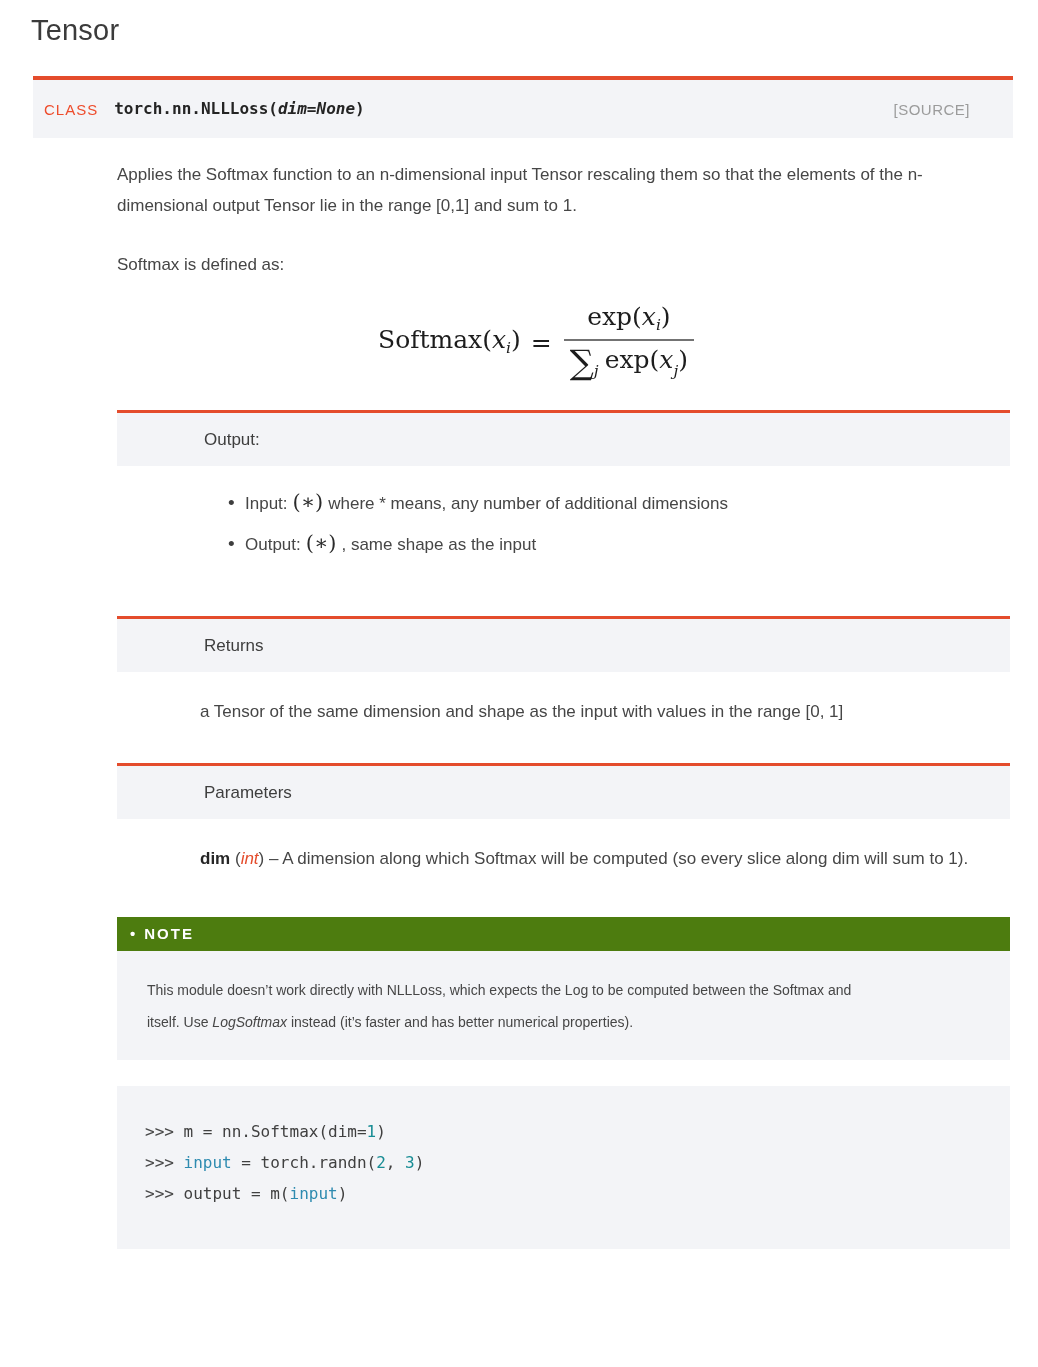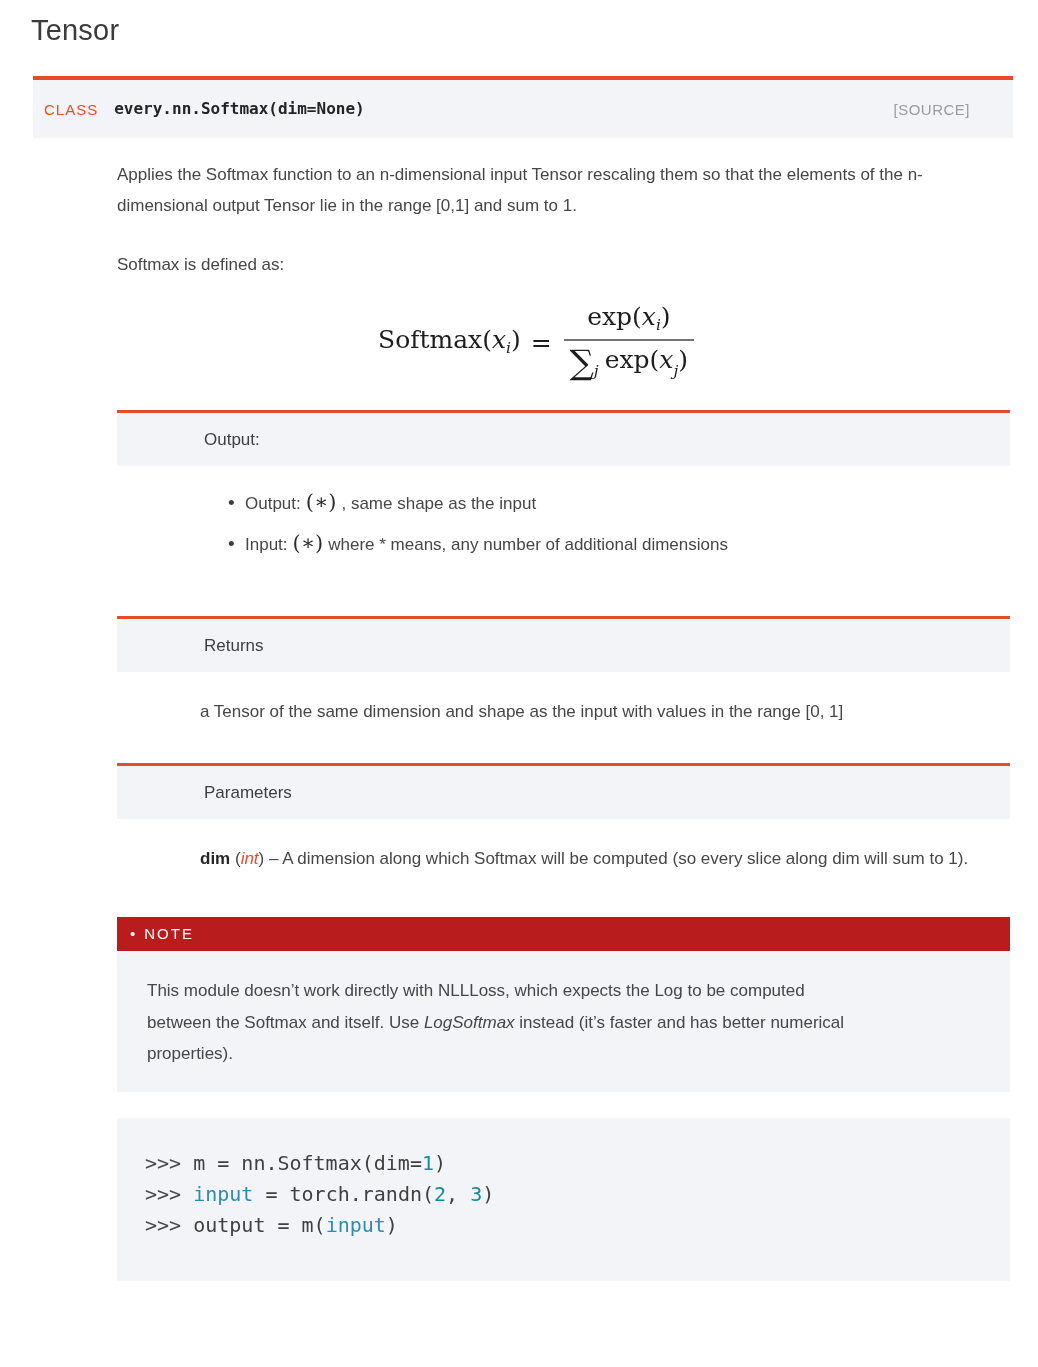--- a/index.html
+++ b/index.html
@@ -38,21 +38,21 @@
     margin-right: 16px;
     white-space: nowrap;
   }
   .sig-code {
     font-family: "DejaVu Sans Mono", "Liberation Mono", monospace;
     font-weight: bold;
     font-size: 16px;
     color: #242424;
     line-height: 26px;
   }
-  .sig-code .sig-param { }
+  .sig-code .sig-param { font-style: italic; }
   .source-link {
     margin-left: auto;
     color: #9b9b9b;
     font-size: 15px;
     letter-spacing: 0.5px;
     text-decoration: none;
     cursor: pointer;
     white-space: nowrap;
   }
 
@@ -136,65 +136,65 @@
   .param-type-link {
     color: #e44c2c;
     font-style: italic;
     text-decoration: none;
     cursor: pointer;
   }
 
   
   .note-box { margin-top: 43px; }
   .note-head {
-    background: #b91c1c;
+    background: #4d7c0f;
     color: #ffffff;
     padding: 4px 0 4px 13px;
     line-height: 26px;
     font-size: 15px;
-    font-weight: normal;
+    font-weight: bold;
     letter-spacing: 2px;
   }
   .note-bullet { margin-right: 9px; font-size: 15px; letter-spacing: 0; }
   .note-body {
     background: #f3f4f7;
     padding: 24px 150px 22px 30px;
-    font-size: 17px;
+    font-size: 14px;
     line-height: 31.5px;
     color: #464646;
   }
   .note-body .em { font-style: italic; }
 
   .examples-label { margin-top: 41px !important; }
 
   
   pre.code-block {
     margin: 26px 0 0 0;
     background: #f3f4f7;
     padding: 30px 20px 40px 28px;
     font-family: "DejaVu Sans Mono", "Liberation Mono", monospace;
-    font-size: 20px;
+    font-size: 16px;
     line-height: 31px;
     color: #404040;
     white-space: pre;
   }
   .tok-num { color: #178c94; }
   .tok-builtin { color: #2e8bb0; }
   .tok-prompt { color: #4a4a4a; }
 </style>
 </head>
 <body>
 
 <div class="page">
 
   <h1 class="page-title">Tensor</h1>
 
   <div class="sig-block">
     <span class="class-label">CLASS</span>
-    <span class="sig-code"><span>every.nn.Softmax(</span><span class="sig-param">dim=None</span><span>)</span></span>
+    <span class="sig-code"><span>torch.nn.NLLLoss(</span><span class="sig-param">dim=None</span><span>)</span></span>
     <a class="source-link">[SOURCE]</a>
   </div>
 
   <div class="doc-body">
 
     <p class="desc">Applies the Softmax function to an n-dimensional input Tensor rescaling them so that the elements of the n-dimensional output Tensor lie in the range [0,1] and sum to 1.</p>
 
     <p class="defined-as">Softmax is defined as:</p>
 
     <div class="formula">
@@ -202,22 +202,22 @@
       <span class="eq">=</span>
       <span class="frac">
         <span class="num"><span>exp(</span><span class="var">x</span><span class="sub">i</span><span>)</span></span>
         <span class="den"><span class="sum-sign">∑</span><span class="sub">j</span><span class="expword">exp(</span><span class="var">x</span><span class="sub">j</span><span>)</span></span>
       </span>
     </div>
 
     <div class="dl-section section-shape">
       <div class="dt-bar">Output:</div>
       <ul class="shape-list">
+        <li><span>Input:</span><span class="math-inline">(∗)</span><span>where * means, any number of additional dimensions</span></li>
         <li><span>Output:</span><span class="math-inline">(∗)</span><span>, same shape as the input</span></li>
-        <li><span>Input:</span><span class="math-inline">(∗)</span><span>where * means, any number of additional dimensions</span></li>
       </ul>
     </div>
 
     <div class="dl-section section-returns">
       <div class="dt-bar">Returns</div>
       <p class="dd-text">a Tensor of the same dimension and shape as the input with values in the range [0, 1]</p>
     </div>
 
     <div class="dl-section section-parameters">
       <div class="dt-bar">Parameters</div>

